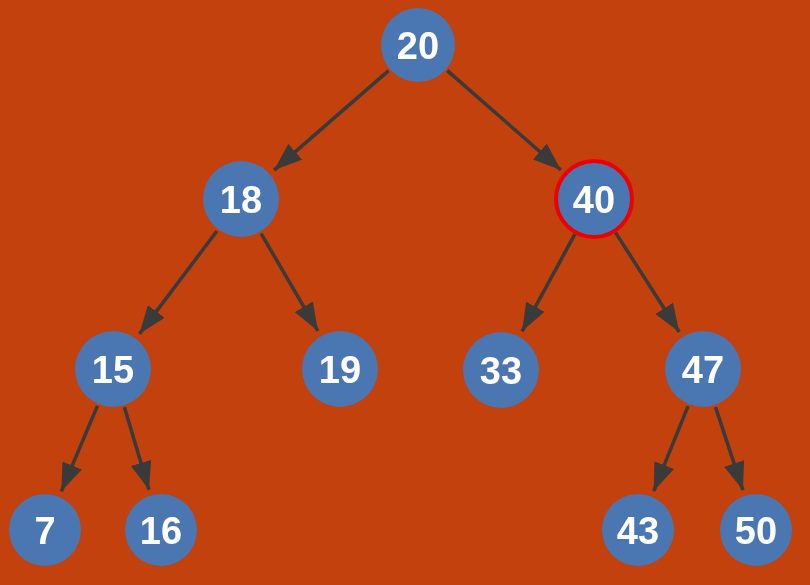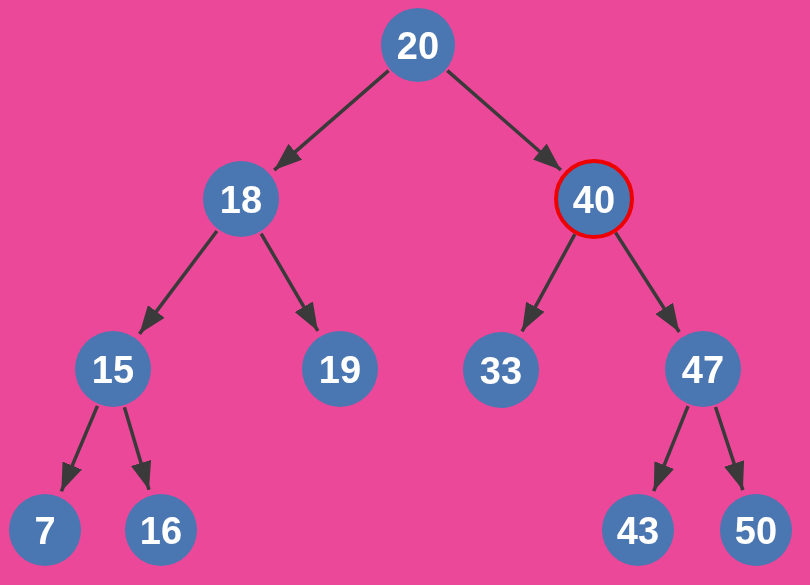--- a/index.html
+++ b/index.html
@@ -5,21 +5,21 @@
   html, body {
     margin: 0;
     padding: 0;
     background: #ffffff;
     font-family: "Liberation Sans", sans-serif;
   }
   .diagram-wrap {
     position: relative;
     width: 810px;
     height: 585px;
-    background: #ec4899;
+    background: #c2410c;
     overflow: hidden;
   }
   svg {
     display: block;
   }
   .node-label {
     font-family: "Liberation Sans", "DejaVu Sans", sans-serif;
     font-weight: bold;
     font-size: 38px;
     fill: #ffffff;

